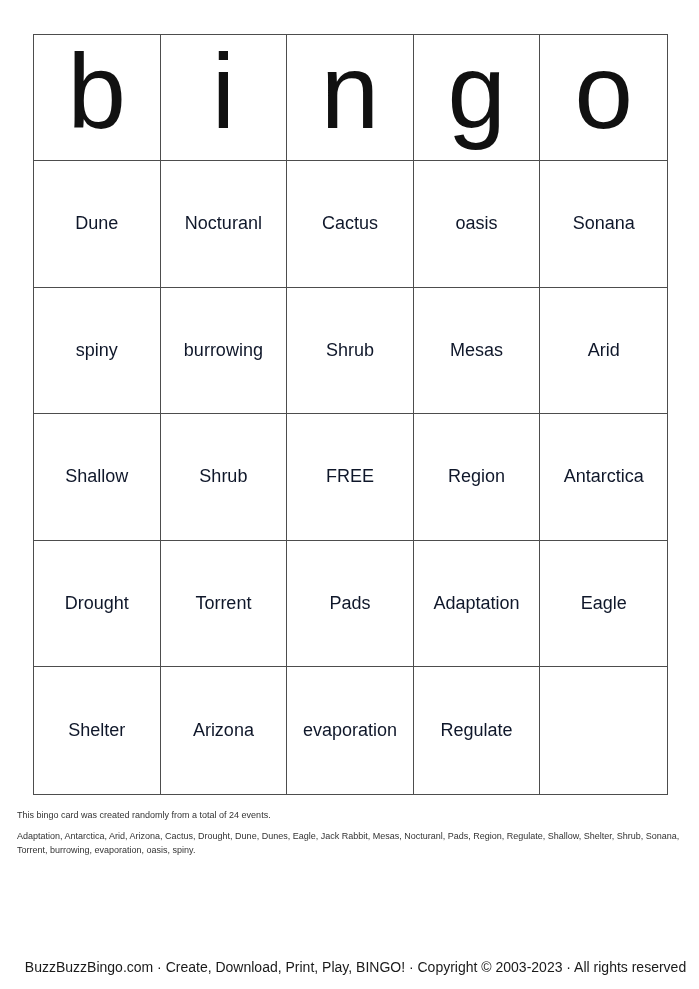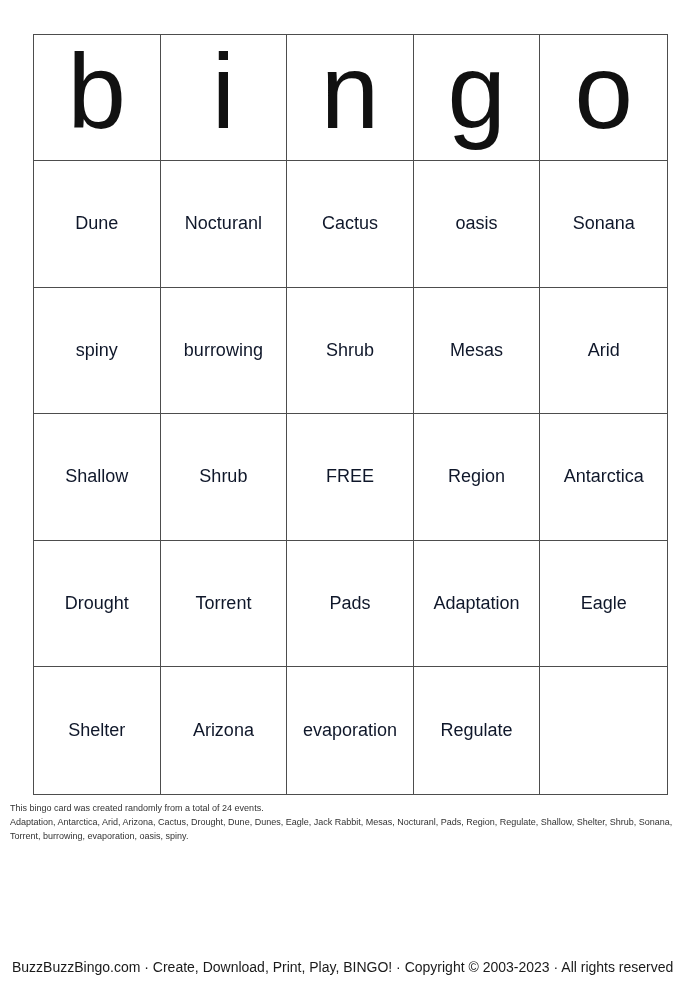--- a/index.html
+++ b/index.html
@@ -55,27 +55,27 @@
   }
   .footer-note {
     position: absolute;
     left: 10px;
     top: 801px;
     width: 682px;
     font-size: 9px;
     line-height: 14px;
     color: #333333;
   }
-  .footer-note p { margin: 0; }
+  .footer-note p { margin: 7px; }
   .bottom-bar {
     position: absolute;
     left: 12px;
     right: 0;
     top: 959px;
-    text-align: left;
+    text-align: center;
     font-size: 14px;
     line-height: 17px;
     color: #1a1a1a;
   }
 </style>
 </head>
 <body>
 
 <div class="page">
 

